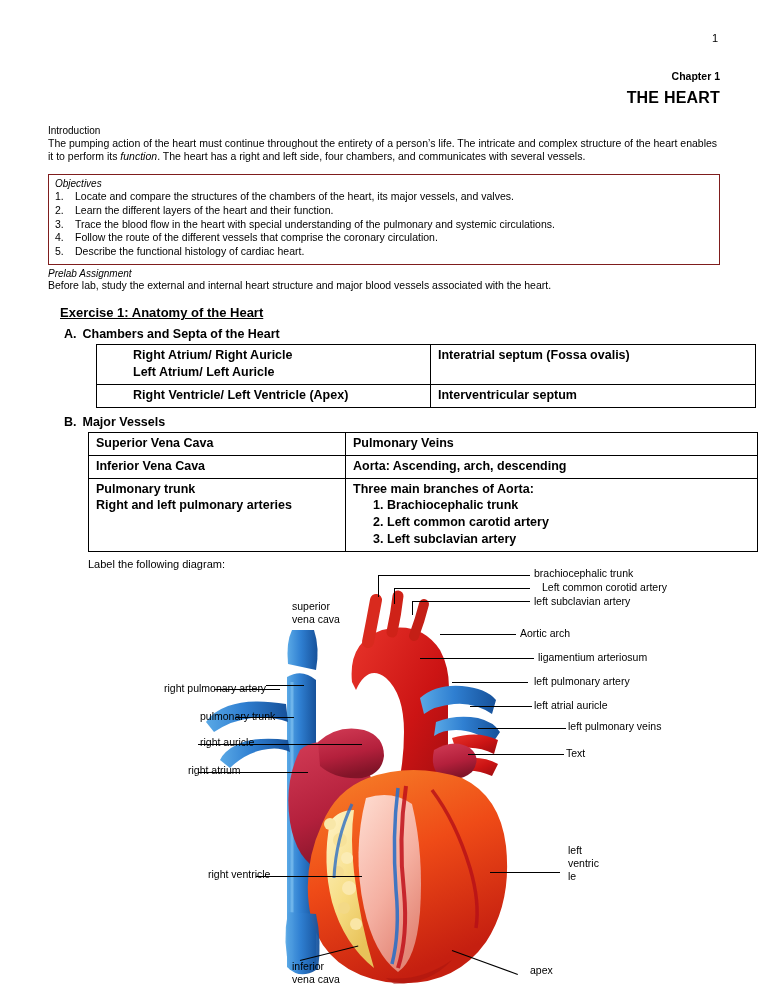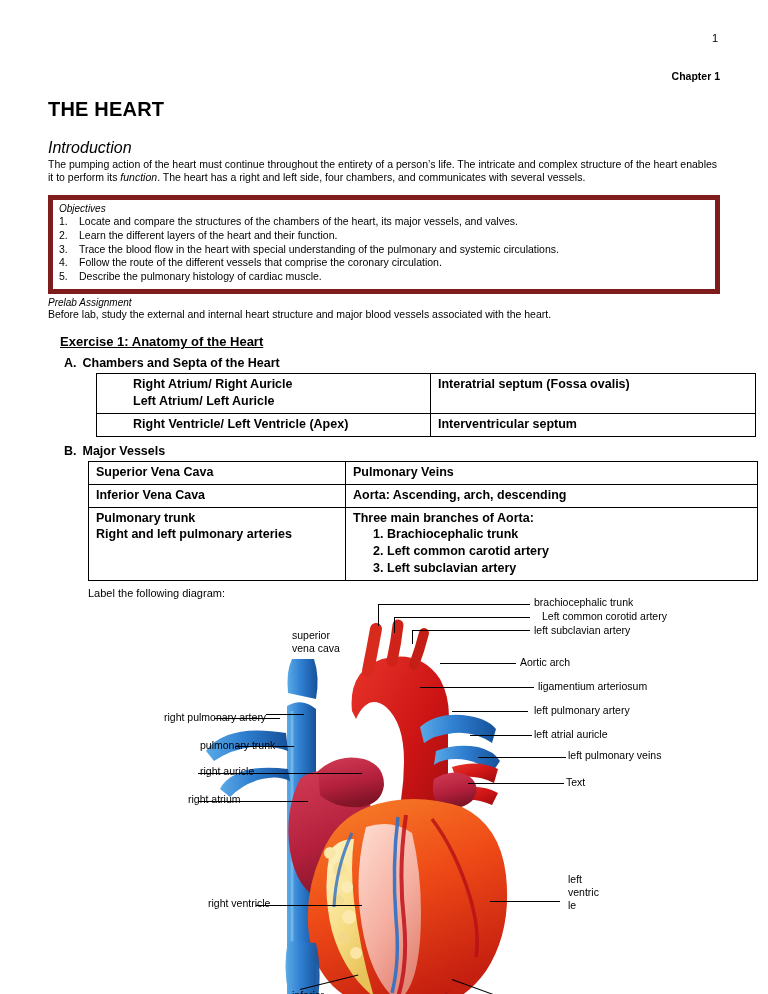--- a/index.html
+++ b/index.html
@@ -28,40 +28,39 @@
     right: 50px;
     font-size: 11px;
   }
   .chapter-label {
     text-align: right;
     font-size: 10.5px;
     font-weight: bold;
     margin-top: 42px;
   }
   .doc-title {
-    text-align: left;
-    font-size: 20px;
-    font-weight: bold;
-    margin-top: 16px;
+    text-align: right;
+    font-size: 16px;
+    font-weight: bold;
+    margin-top: 7px;
     letter-spacing: 0.2px;
   }
   .intro-heading {
-    font-size: 16px;
-    font-style: italic;
+    font-size: 10px;
     margin-top: 18px;
   }
   .intro-body {
     font-size: 10.5px;
     line-height: 1.28;
     margin-top: 1px;
   }
   .intro-body .ital { font-style: italic; }
 
   .objectives-box {
-    border: 5px solid #7f1d1d;
+    border: 1px solid #7f1d1d;
     margin-top: 10px;
     padding: 3px 12px 5px 6px;
   }
   .objectives-title {
     font-size: 10px;
     font-style: italic;
     margin-bottom: 1px;
   }
   .obj-row {
     display: flex;
@@ -197,21 +196,21 @@
     <div class="obj-row">
       <span class="obj-num">3.</span>
       <span>Trace the blood flow in the heart with special understanding of the pulmonary and systemic circulations.</span>
     </div>
     <div class="obj-row">
       <span class="obj-num">4.</span>
       <span>Follow the route of the different vessels that comprise the coronary circulation.</span>
     </div>
     <div class="obj-row">
       <span class="obj-num">5.</span>
-      <span>Describe the pulmonary histology of cardiac muscle.</span>
+      <span>Describe the functional histology of cardiac heart.</span>
     </div>
   </div>
 
   <div class="prelab-heading">Prelab Assignment</div>
   <div class="prelab-body">Before lab, study the external and internal heart structure and major blood vessels associated with the heart.</div>
 
   <div class="exercise-title">Exercise 1: Anatomy of the Heart</div>
 
   <div class="subsection-title"><span class="letter">A.</span><span>Chambers and Septa of the Heart</span></div>
 

